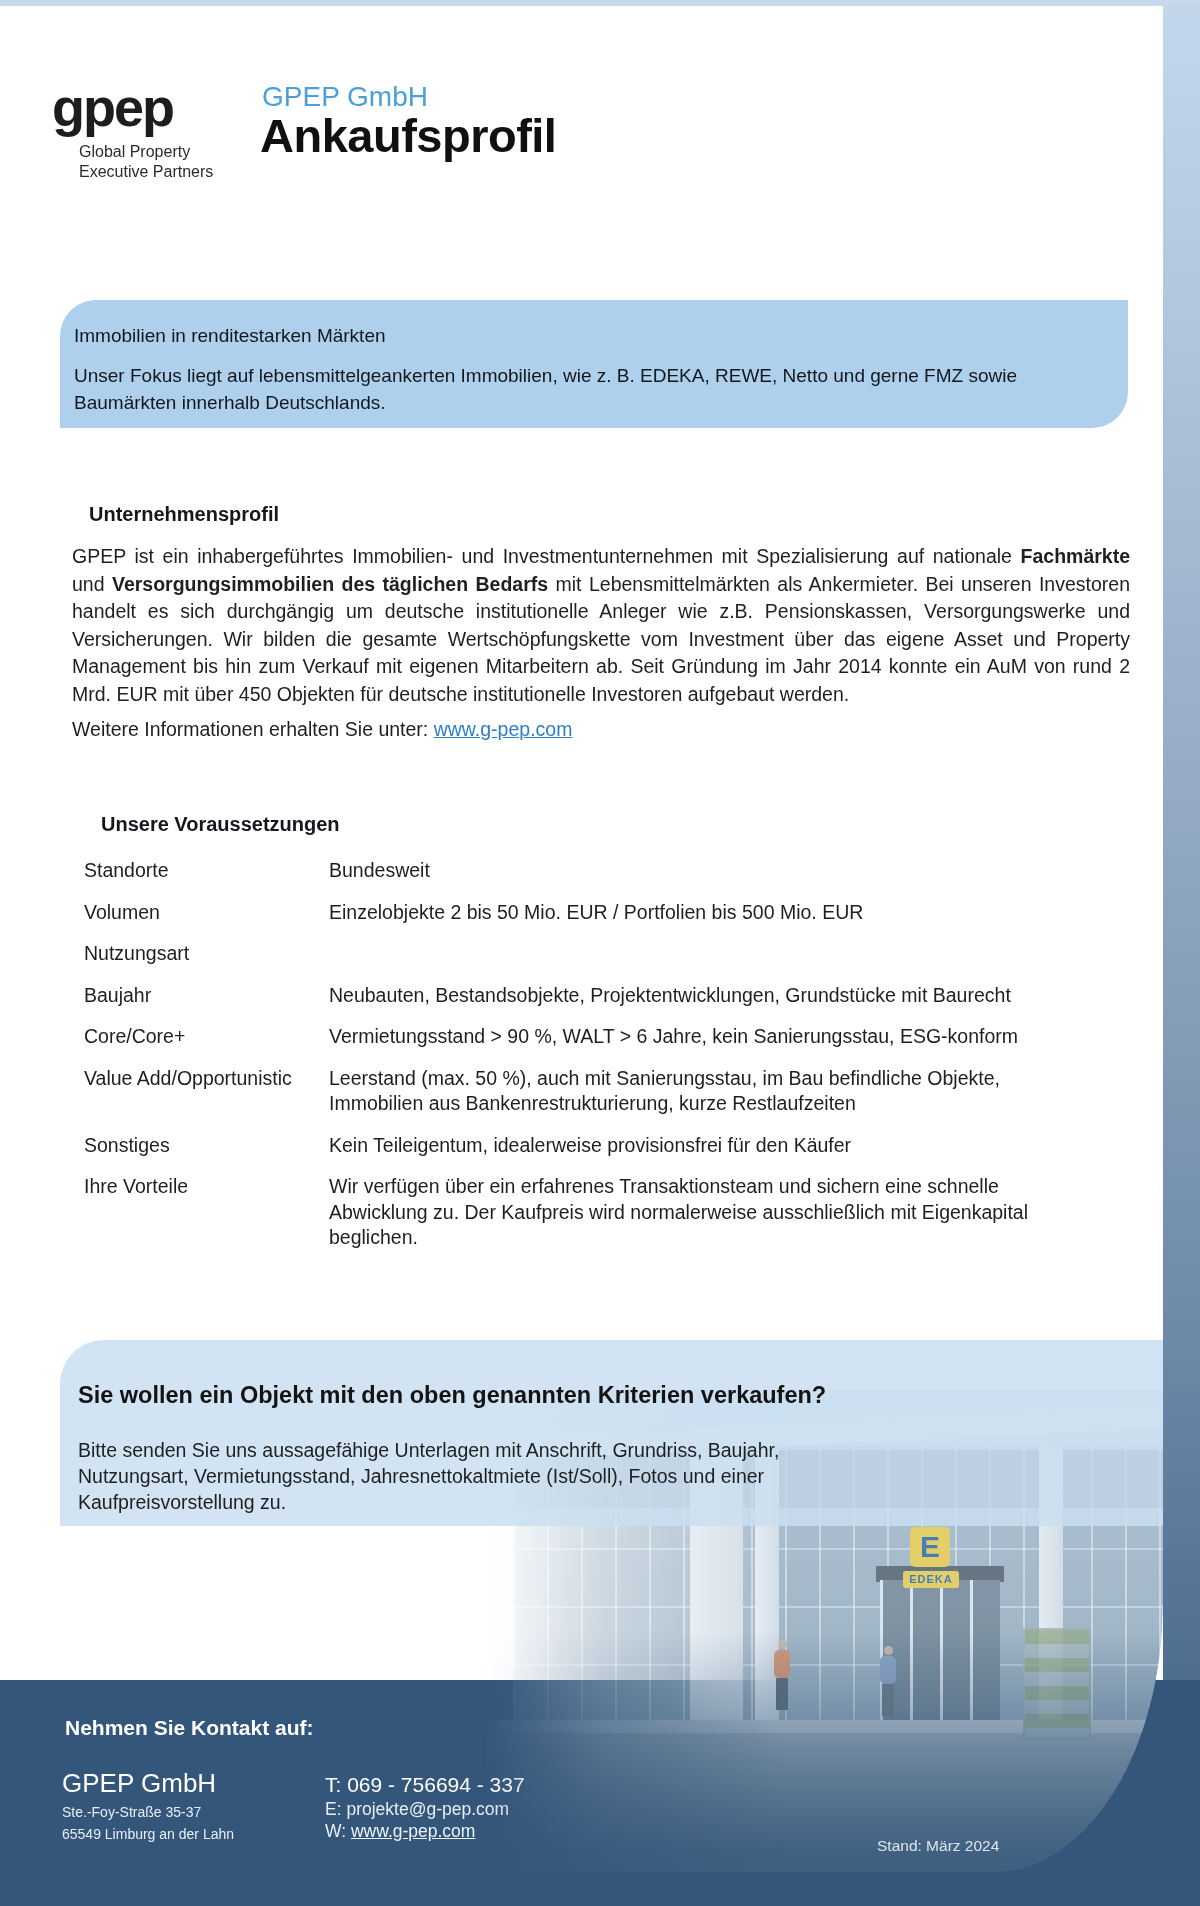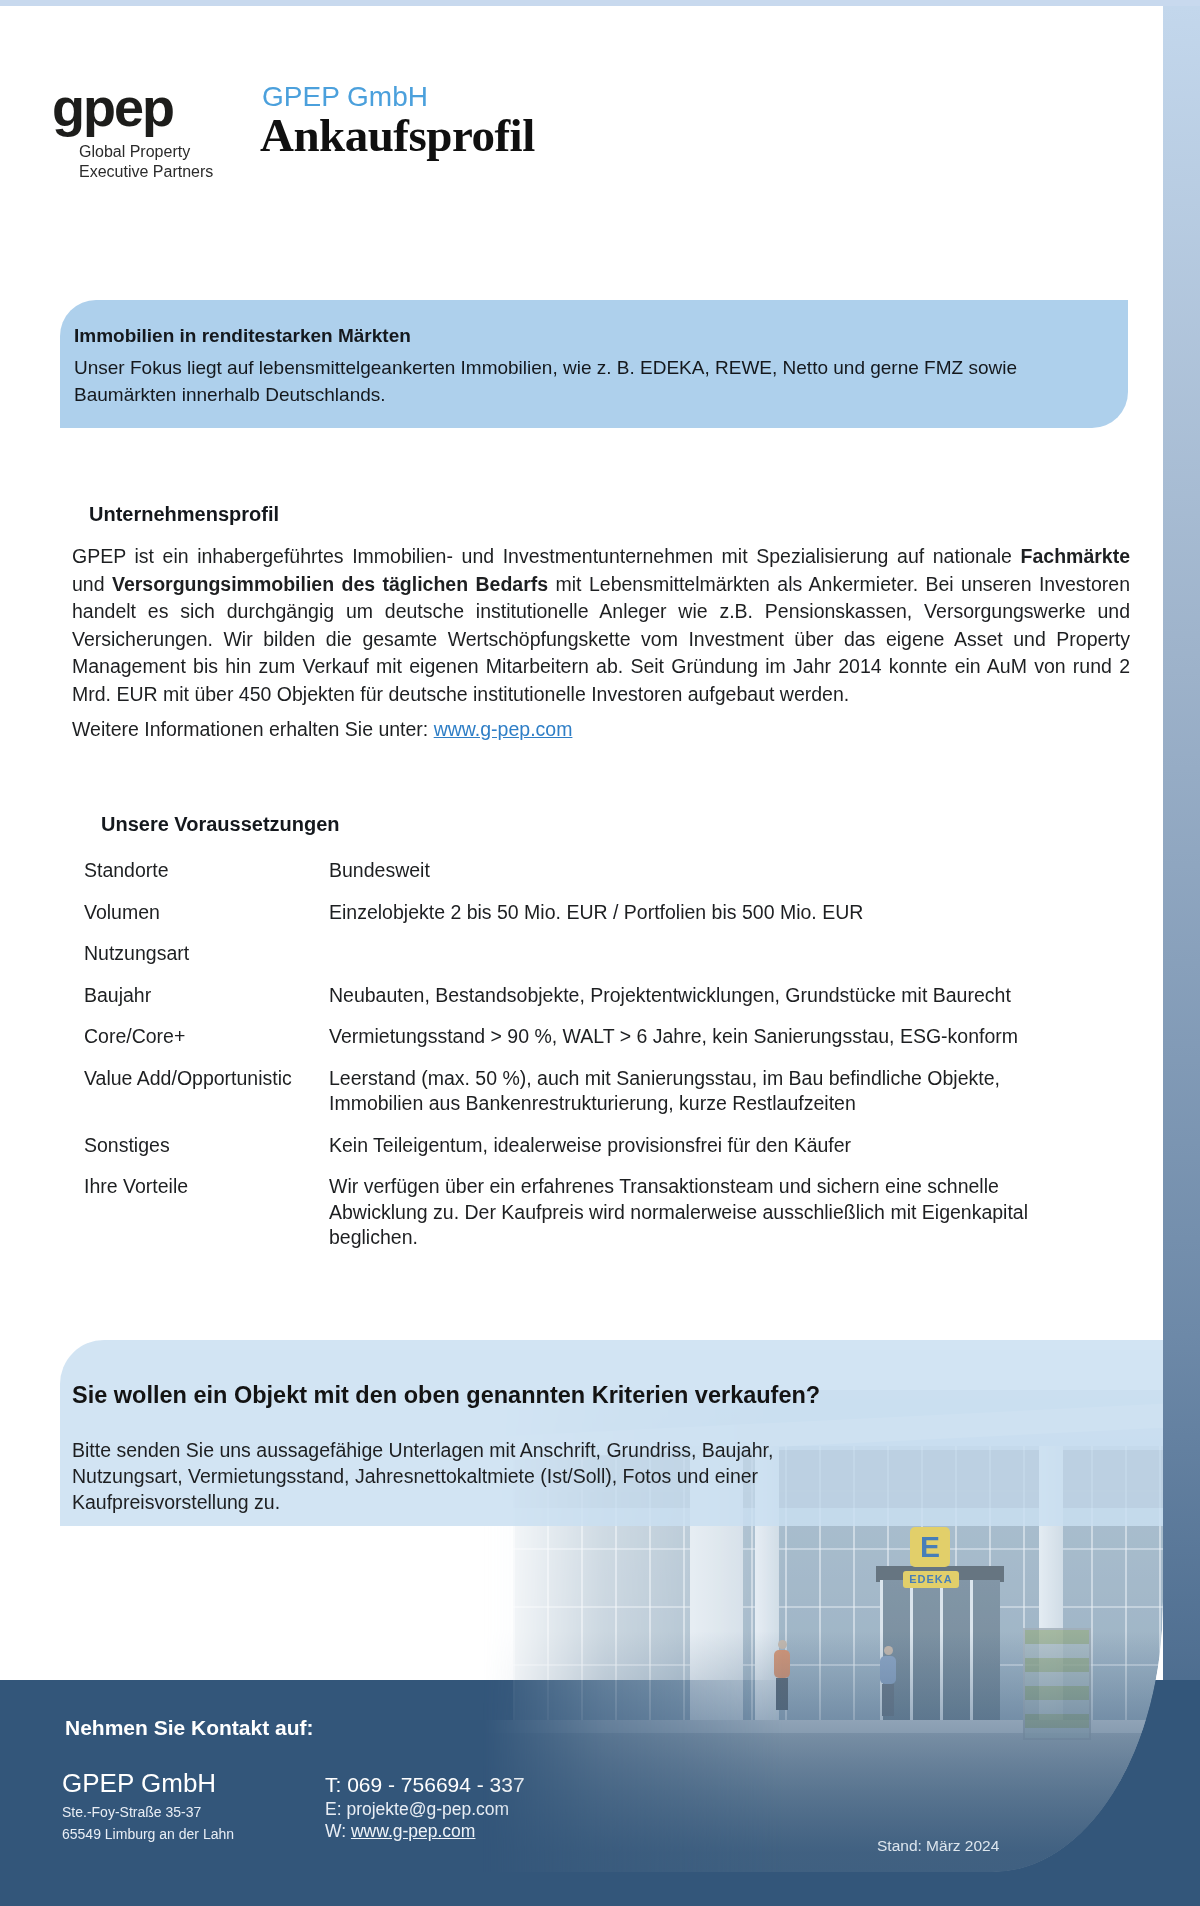--- a/index.html
+++ b/index.html
@@ -11,45 +11,45 @@
 
   
   .top-bar{left:0;top:0;width:1200px;height:6px;background:#c8d9ee;}
   .side-band{right:0;top:6px;width:37px;height:1900px;
     background:linear-gradient(180deg,#c3d7ec 0%,#9db2ca 35%,#6d89a8 70%,#3a5c80 100%);}
 
   
   .logo-word{left:52px;top:80px;font-size:54px;font-weight:bold;letter-spacing:-2px;line-height:1;color:#1d1d1b;}
   .logo-sub{left:79px;top:142px;font-size:16px;line-height:20px;color:#2b2b2b;}
   .doc-company{left:262px;top:82px;font-size:28px;color:#4BA0DC;line-height:1.1;}
-  .doc-title{left:260px;top:110px;font-size:47px;font-weight:bold;color:#101010;line-height:1.1;letter-spacing:-0.5px;font-family:Liberation Serif, serif;}
+  .doc-title{left:260px;top:110px;font-size:47px;font-weight:bold;color:#101010;line-height:1.1;letter-spacing:-0.5px;}
 
   
   .hl-box{left:60px;top:300px;width:1068px;height:128px;background:#AED0EC;
     border-radius:36px 0 36px 0;box-sizing:border-box;padding:25px 28px 0 14px;}
-  .hl-title{font-size:19px;font-weight:bold;margin:0 0 7px 0;color:#14181d;}
+  .hl-title{font-size:19px;font-weight:normal;margin:0 0 15px 0;color:#14181d;}
   .hl-body{font-size:19px;line-height:27px;margin:0;color:#14181d;max-width:1010px;}
 
   
   .profile{left:72px;top:486px;width:1058px;}
   .sec-h{font-size:20px;font-weight:bold;margin:17px;color:#14181d;}
   .profile-text{font-size:19.5px;line-height:27.5px;text-align:justify;margin:10px 0 0 0;}
   .profile-more{font-size:19.5px;line-height:27px;margin:8px 0 0 0;}
   a.link{color:#2E7EC6;text-decoration:underline;}
 
   
   .reqs{left:84px;top:796px;width:1058px;}
   .req-rows{margin-top:22px;}
   .req-row{display:flex;margin-bottom:16px;font-size:19.5px;line-height:25.5px;}
   .req-label{width:245px;flex:none;}
   .req-value{width:705px;}
 
   
   .cta-panel{left:60px;top:1340px;width:1103px;height:186px;background:rgba(201,223,241,0.84);
-    border-radius:44px 0 0 0;box-sizing:border-box;padding:42px 30px 0 12px;z-index:3;}
+    border-radius:44px 0 0 0;box-sizing:border-box;padding:42px 30px 0 18px;z-index:3;}
   .cta-h{font-size:23.5px;font-weight:bold;margin:0;color:#131313;}
   .cta-body{font-size:19.5px;line-height:26px;margin:28px 0 0 0;max-width:745px;color:#1d1f21;}
 
   .photo{left:483px;top:1390px;width:680px;height:482px;overflow:hidden;z-index:2;
     border-bottom-right-radius:170px 270px;
     -webkit-mask-image:linear-gradient(90deg,rgba(0,0,0,0) 0px,rgba(0,0,0,0.55) 120px,#000 300px);
     mask-image:linear-gradient(90deg,rgba(0,0,0,0) 0px,rgba(0,0,0,0.55) 120px,#000 300px);}
   .photo>div{position:absolute;}
   .ph-sky{left:0;top:0;right:0;height:110px;background:linear-gradient(180deg,#d9e6f1,#c3d6e6);}
   .ph-glass{left:30px;right:0;top:56px;height:336px;

